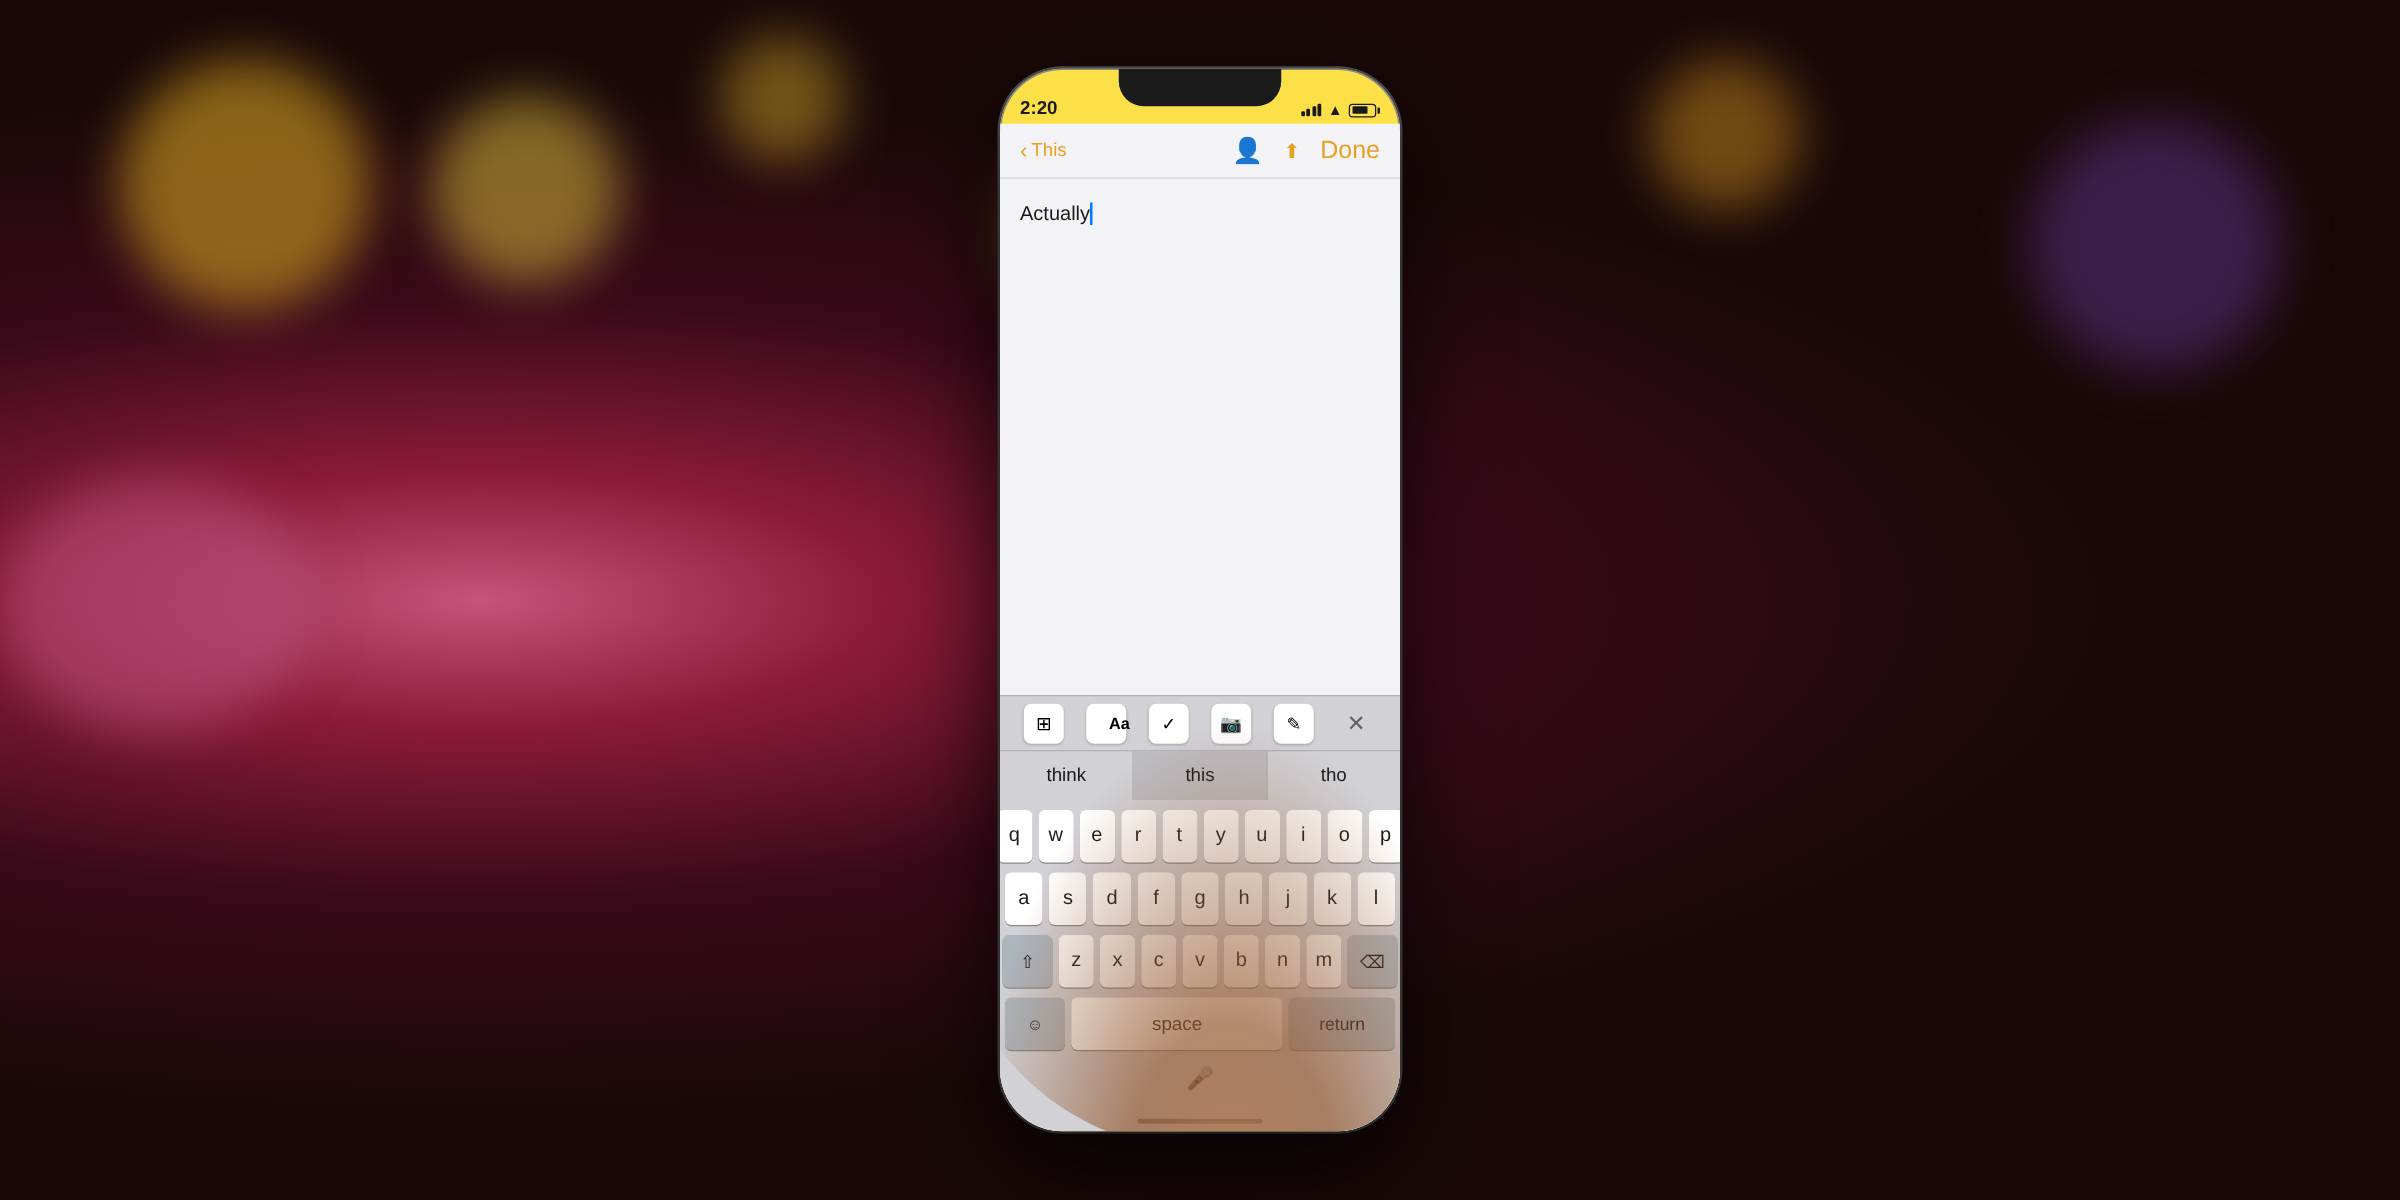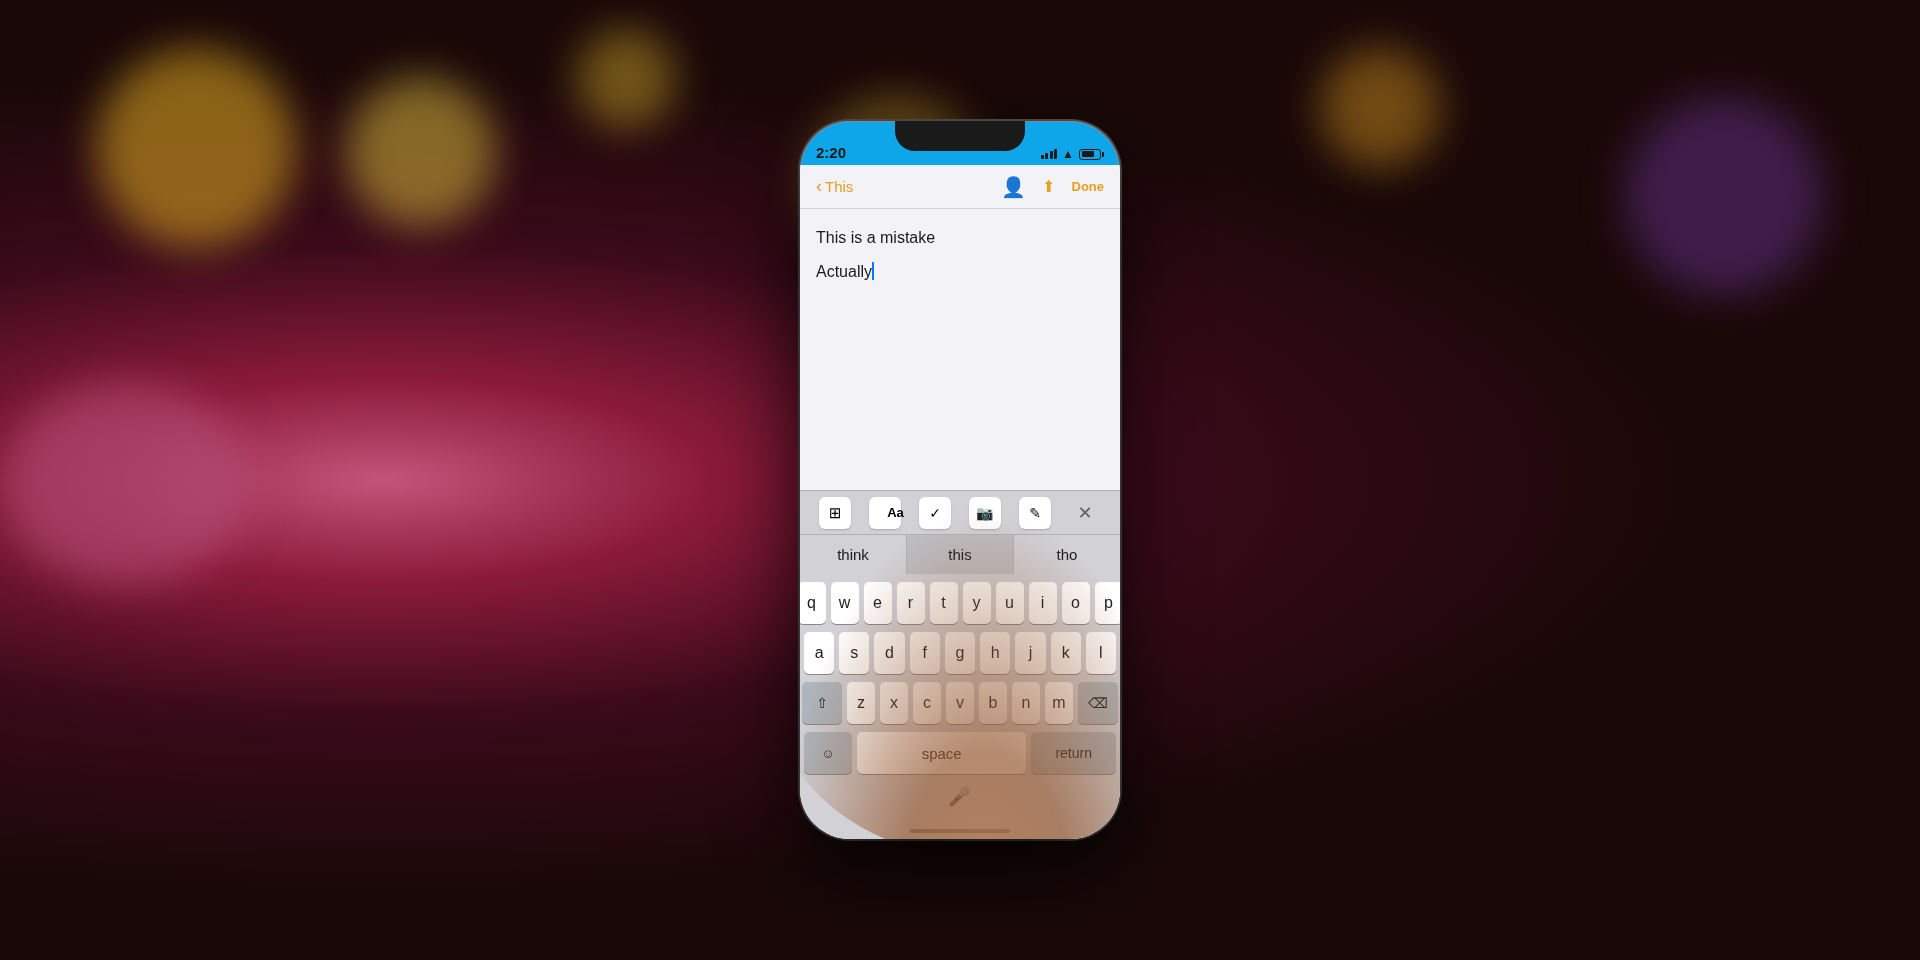--- a/index.html
+++ b/index.html
@@ -35,22 +35,22 @@
     .phone-wrapper {
       position: relative;
       z-index: 10;
       display: flex;
       align-items: center;
       justify-content: center;
     }
 
     .phone {
       width: 320px;
-      height: 718px;
-      background: #0ea5e9;
+      height: 850px;
+      background: #fde047;
       border-radius: 50px;
       position: relative;
       box-shadow: 0 30px 80px rgba(0,0,0,0.8), 0 0 0 2px #555, inset 0 0 0 1px #888;
       overflow: hidden;
     }
 
     
     .notch {
       position: absolute;
       top: 0;
@@ -174,22 +174,22 @@
       gap: 16px;
       color: #e8a020;
     }
 
     .nav-action {
       font-size: 20px;
       cursor: pointer;
     }
 
     .nav-done {
-      font-size: 13px;
-      font-weight: 700;
+      font-size: 20px;
+      font-weight: 400;
       color: #e8a020;
       cursor: pointer;
     }
 
     
     .notes-content {
       position: absolute;
       top: 88px;
       left: 0;
       right: 0;
@@ -444,21 +444,20 @@
       </div>
       <div class="nav-actions">
         <span class="nav-action">👤</span>
         <span class="nav-action" style="font-size:16px;">⬆</span>
         <span class="nav-done">Done</span>
       </div>
     </div>
 
     <div class="notes-content">
       <div class="note-text">
-        <span class="note-line">This is a mistake</span>
         <span class="note-line">
           <span>Actually</span><span class="cursor"></span>
         </span>
       </div>
     </div>
 
     <div class="keyboard-toolbar">
       <div class="toolbar-btn">⊞</div>
       <div class="toolbar-btn" style="font-size:13px;font-weight:600;padding-left:21px;">Aa</div>
       <div class="toolbar-btn" style="font-size:14px;">✓</div>

